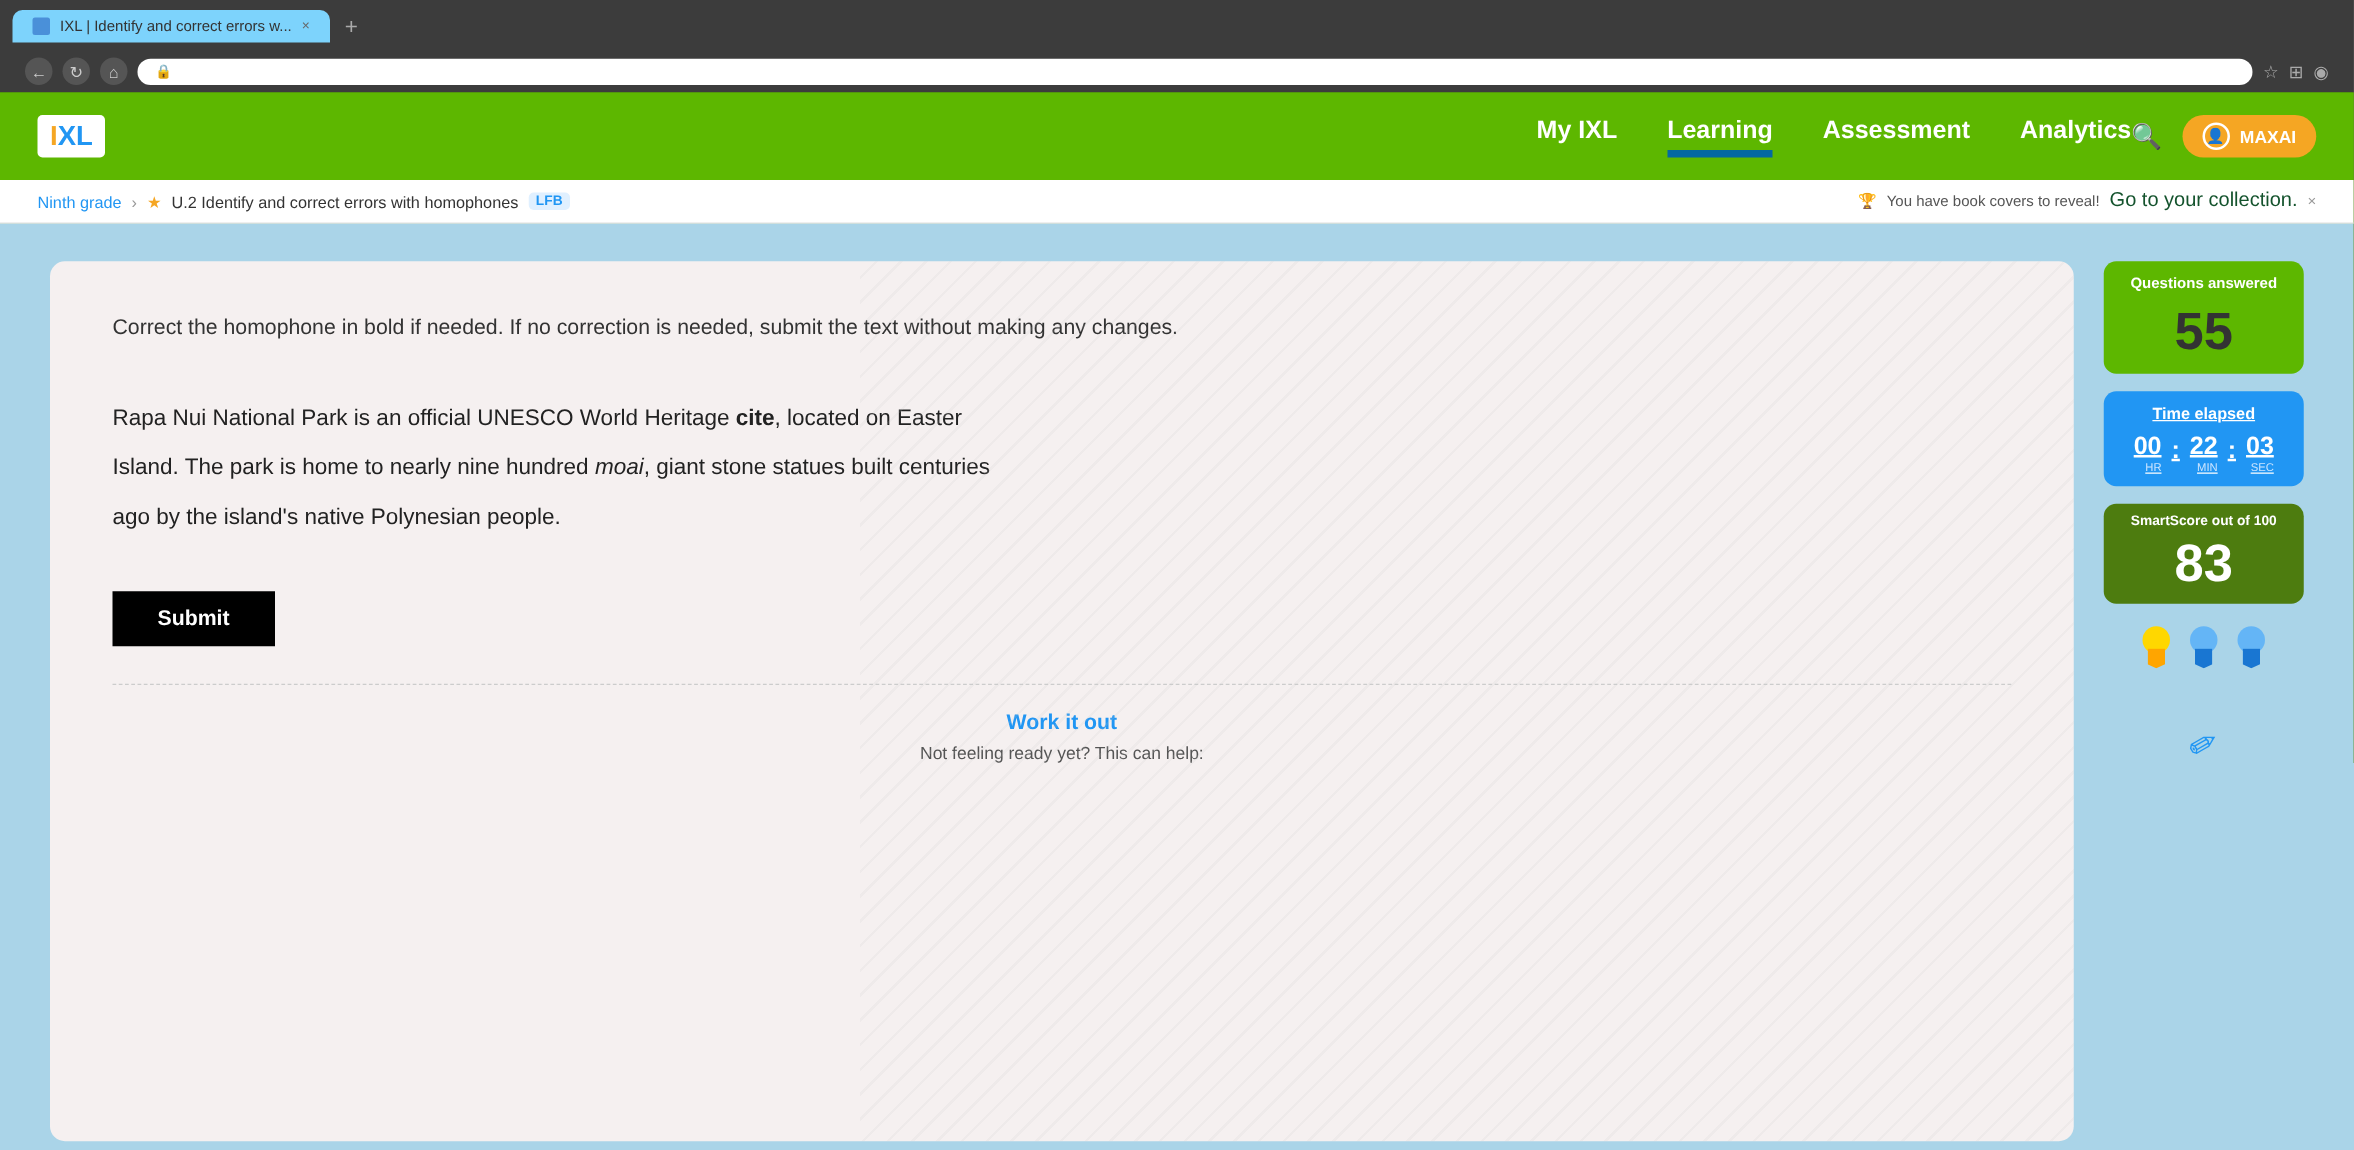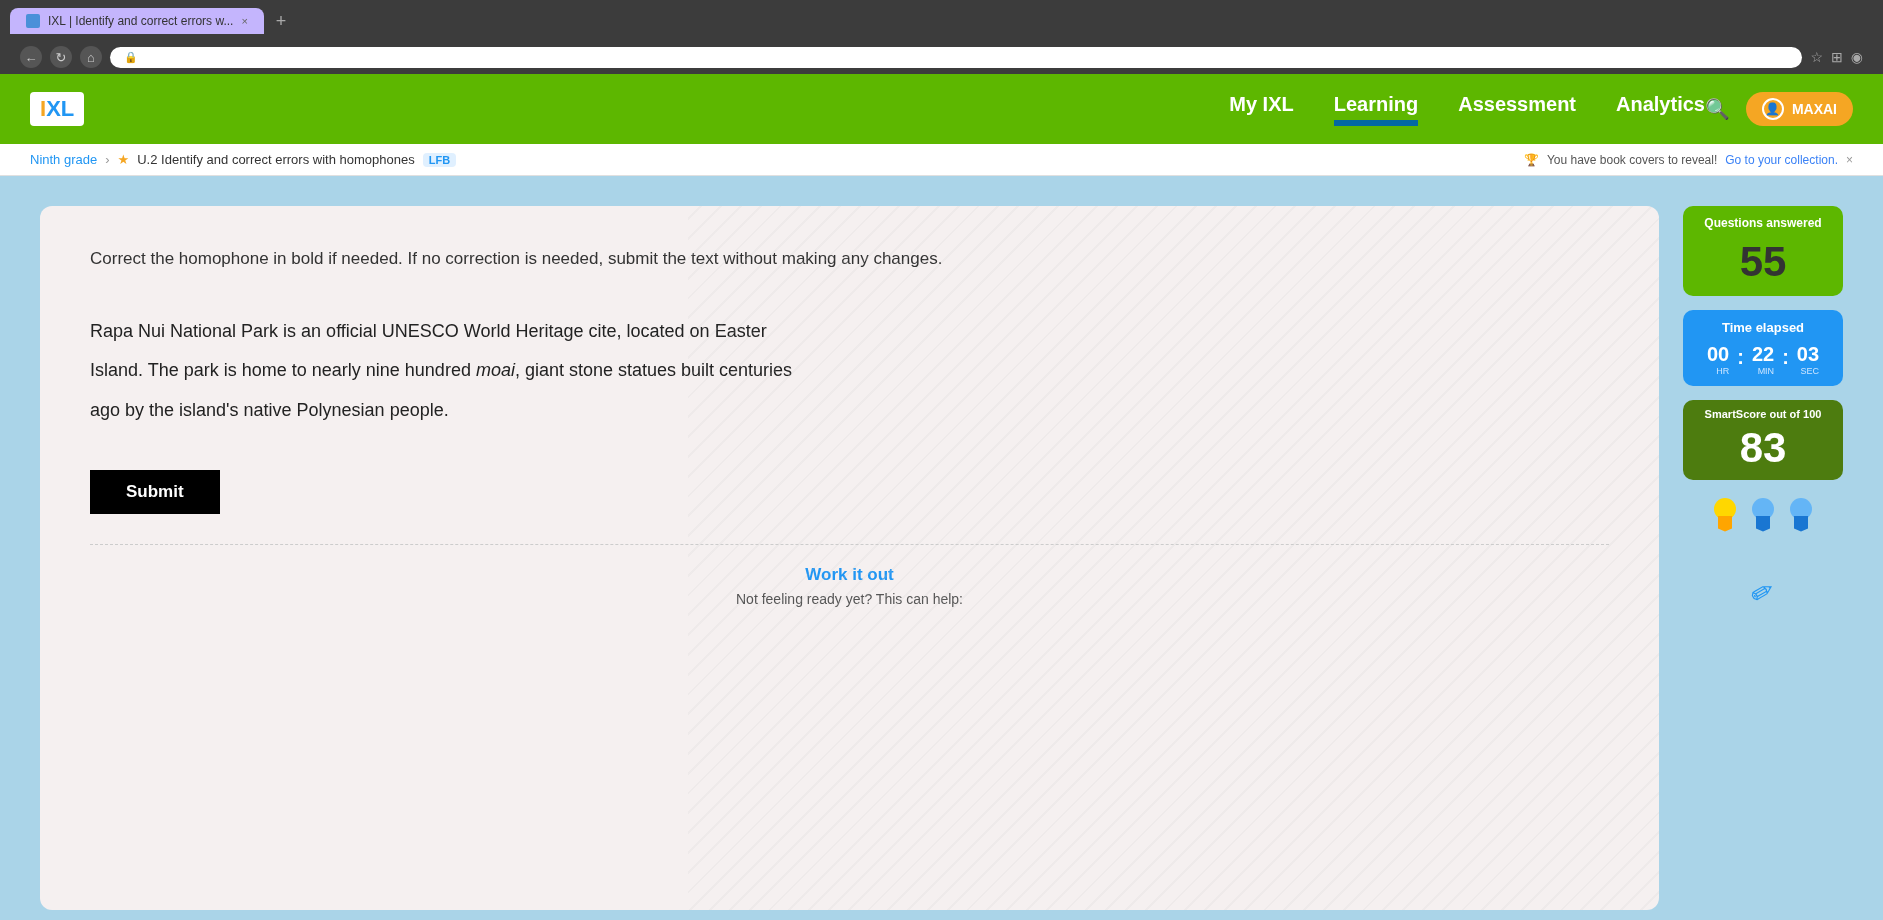--- a/index.html
+++ b/index.html
@@ -17,21 +17,21 @@
       margin-bottom: 6px;
     }
     .browser-controls {
       display: flex;
       align-items: center;
       gap: 8px;
       padding: 6px 10px;
       background: #3c3c3c;
     }
     .browser-tab {
-      background: #c4b5fd;
+      background: #7dd3fc;
       border-radius: 8px 8px 0 0;
       padding: 6px 16px;
       font-size: 12px;
       color: #333;
       display: flex;
       align-items: center;
       gap: 8px;
       min-width: 200px;
     }
     .browser-tab-icon {
@@ -144,21 +144,21 @@
     .breadcrumb-badge {
       background: #e0f0ff;
       color: #2196f3;
       border-radius: 4px;
       padding: 1px 6px;
       font-size: 11px;
       font-weight: 600;
     }
     .breadcrumb-trophy { color: #f5a623; margin-left: auto; font-size: 12px; }
     .breadcrumb-reward-text { color: #555; font-size: 12px; }
-    .breadcrumb-reward-link { color: #3b82f6; font-size: 12px; cursor: pointer; }
+    .breadcrumb-reward-link { color: #14532d; font-size: 16px; cursor: pointer; }
 
     
     .ixl-main {
       background: #aad4e8;
       min-height: calc(920px - 70px - 40px - 46px);
       padding: 30px 40px;
       display: flex;
       gap: 24px;
     }
 
@@ -176,21 +176,21 @@
       margin-bottom: 40px;
       line-height: 1.5;
     }
     .question-passage {
       font-size: 18px;
       color: #222;
       line-height: 2.2;
       margin-bottom: 40px;
     }
     .question-passage .bold-word {
-      font-weight: 400;
+      font-weight: 700;
     }
     .question-passage .italic-word {
       font-style: italic;
     }
     .submit-btn {
       background: #000000;
       color: #fff;
       border: none;
       border-radius: 0;
       padding: 12px 36px;
@@ -239,20 +239,21 @@
       font-weight: 700;
       color: #333;
       margin-top: 6px;
     }
     .sidebar-time-card {
       background: #2196f3;
       border-radius: 10px;
       padding: 10px 14px;
       text-align: center;
       color: #fff;
+      text-decoration: underline;
     }
     .sidebar-time-title {
       font-size: 13px;
       font-weight: 700;
     }
     .sidebar-time-display {
       display: flex;
       justify-content: center;
       gap: 8px;
       margin-top: 8px;

